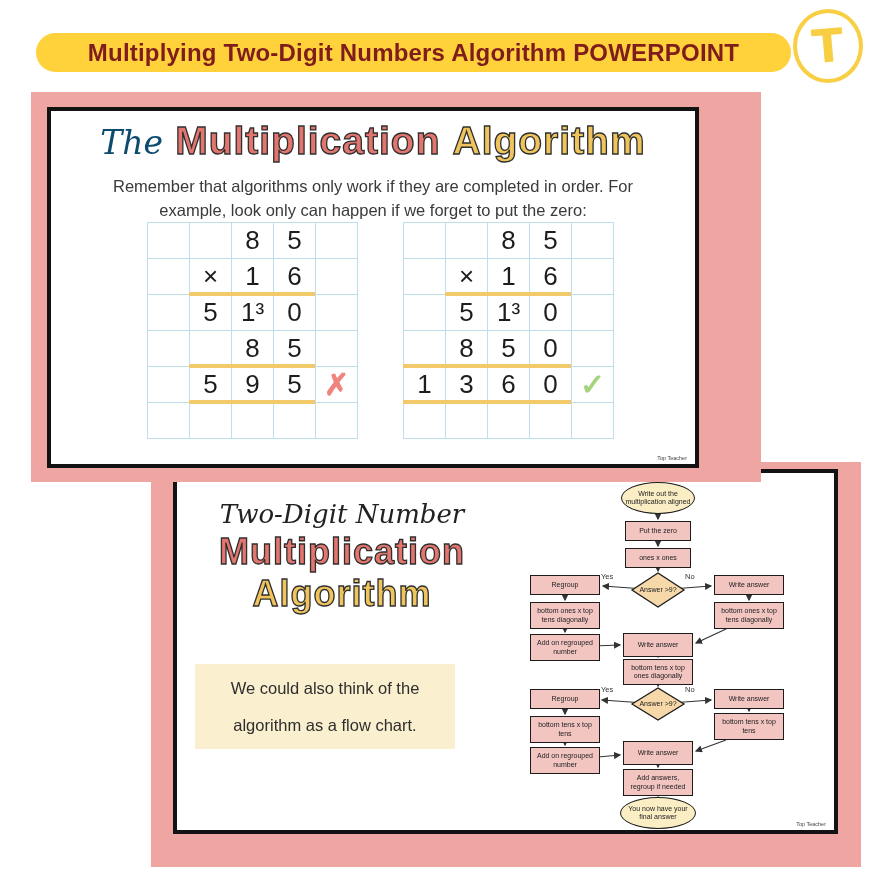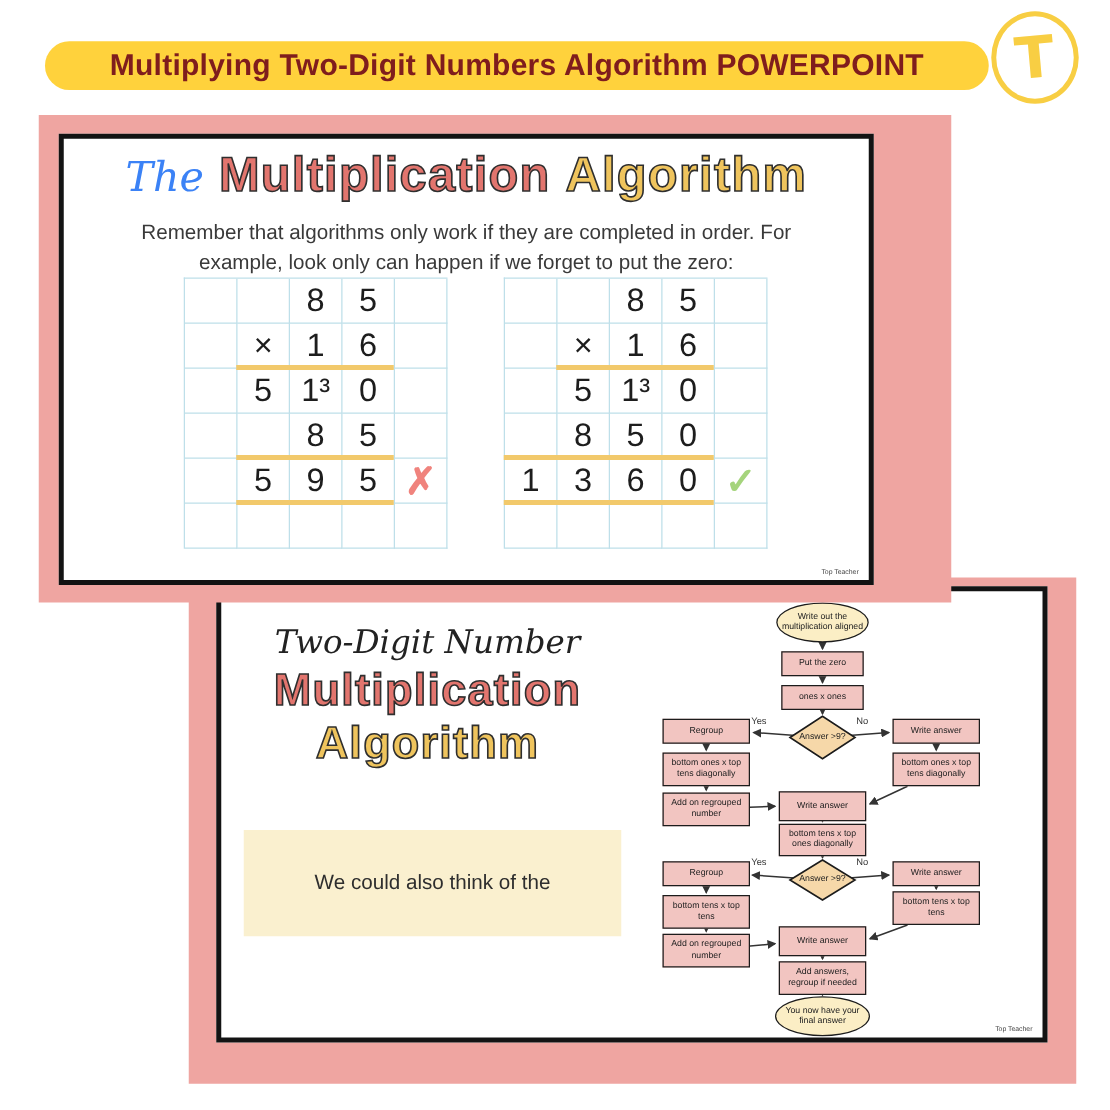--- a/index.html
+++ b/index.html
@@ -25,42 +25,42 @@
   
   .frame1{left:31px;top:92px;width:730px;height:390px;background:var(--frame-pink);z-index:2;}
   .frame2{left:151px;top:462px;width:710px;height:405px;background:var(--frame-pink);z-index:1;}
   .slide{background:#fff;border:4px solid #131313;}
   .slide1{left:16px;top:15px;width:652px;height:361px;}
   .slide2{left:22px;top:7px;width:665px;height:365px;}
   .watermark{right:8px;bottom:3px;font-size:5.5px;color:#444;}
   
   .s1-title{left:0;top:8px;width:644px;display:flex;justify-content:center;
     align-items:baseline;gap:12px;}
-  .t-script{font-family:"DejaVu Serif",serif;font-style:italic;font-size:33px;color:#3b82f6;}
+  .t-script{font-family:"DejaVu Serif",serif;font-style:italic;font-size:33px;color:#0c4a6e;}
   .t-outline{font-weight:bold;letter-spacing:1px;-webkit-text-stroke:1.3px #2f2f2f;}
   .t-salmon{color:var(--title-salmon);font-size:39px;}
   .t-gold{color:var(--title-gold);font-size:39px;}
   .s1-sub{left:0;top:64px;width:644px;text-align:center;font-size:16.5px;
     line-height:1.45;color:#3a3a3a;}
   .gridwrap{width:212px;height:218px;}
   .gw-left{left:96px;top:111px;} .gw-right{left:352px;top:111px;}
   .mgrid{position:absolute;left:0;top:0;display:grid;
     grid-template-columns:repeat(5,42px);grid-template-rows:repeat(6,36px);
     border-left:1.5px solid var(--grid-line-blue);border-top:1.5px solid var(--grid-line-blue);}
   .cell{border-right:1.5px solid var(--grid-line-blue);border-bottom:1.5px solid var(--grid-line-blue);
     display:flex;align-items:center;justify-content:center;font-size:26px;color:#1d1d1d;}
   .mk-x{color:var(--cross-red);font-size:30px;font-weight:bold;}
   .mk-ok{color:var(--check-green);font-size:30px;font-weight:bold;}
   .gl{position:absolute;height:3.5px;background:var(--grid-rule-gold);z-index:3;}
   
   .s2-t1{left:0;top:26px;width:330px;text-align:center;font-family:"DejaVu Serif",serif;
     font-style:italic;font-size:26px;color:#222;}
   .s2-t2{left:0;top:58px;width:330px;text-align:center;font-size:36px;}
   .s2-t3{left:0;top:100px;width:330px;text-align:center;font-size:36px;}
-  .note{left:18px;top:191px;width:302px;height:85px;background:var(--note-cream);
+  .note{left:18px;top:191px;width:260px;height:85px;background:var(--note-cream);
     display:flex;flex-direction:column;align-items:center;justify-content:center;gap:18px;
     font-size:16.5px;color:#2e2e2e;}
   .flow{left:0;top:0;width:657px;height:357px;}
   .flow svg{position:absolute;left:0;top:0;z-index:0;}
   .fnode{position:absolute;z-index:1;display:flex;align-items:center;justify-content:center;
     text-align:center;font-size:7px;line-height:1.15;color:#222;padding:1px 3px;}
   .fr{background:var(--flow-box-pink);border:1.4px solid var(--ink);}
   .fe{background:var(--flow-ellipse-cream);border:1.4px solid var(--ink);border-radius:50%;}
   .ftxt{background:none;border:none;z-index:2;}
   .yn{position:absolute;z-index:2;width:28px;text-align:left;font-size:7.5px;color:#333;}
@@ -77,20 +77,21 @@
   <span class="logo-t">T</span>
 </div>
 
 <div class="abs frame2">
   <div class="abs slide slide2">
     <div class="abs s2-t1">Two-Digit Number</div>
     <div class="abs s2-t2 t-outline t-salmon">Multiplication</div>
     <div class="abs s2-t3 t-outline t-gold">Algorithm</div>
     <div class="abs note">
       <span>We could also think of the</span>
+      <span>algorithm as a flow chart.</span>
     </div>
 
     <div class="abs flow">
       <svg width="657" height="357" viewBox="0 0 657 357">
         <defs>
           <marker id="ah" markerWidth="6" markerHeight="6" refX="5" refY="3" orient="auto">
             <path d="M0,0 L6,3 L0,6 Z" fill="#333"></path>
           </marker>
         </defs>
         <line class="al" x1="481" y1="25" x2="481" y2="46"></line>

